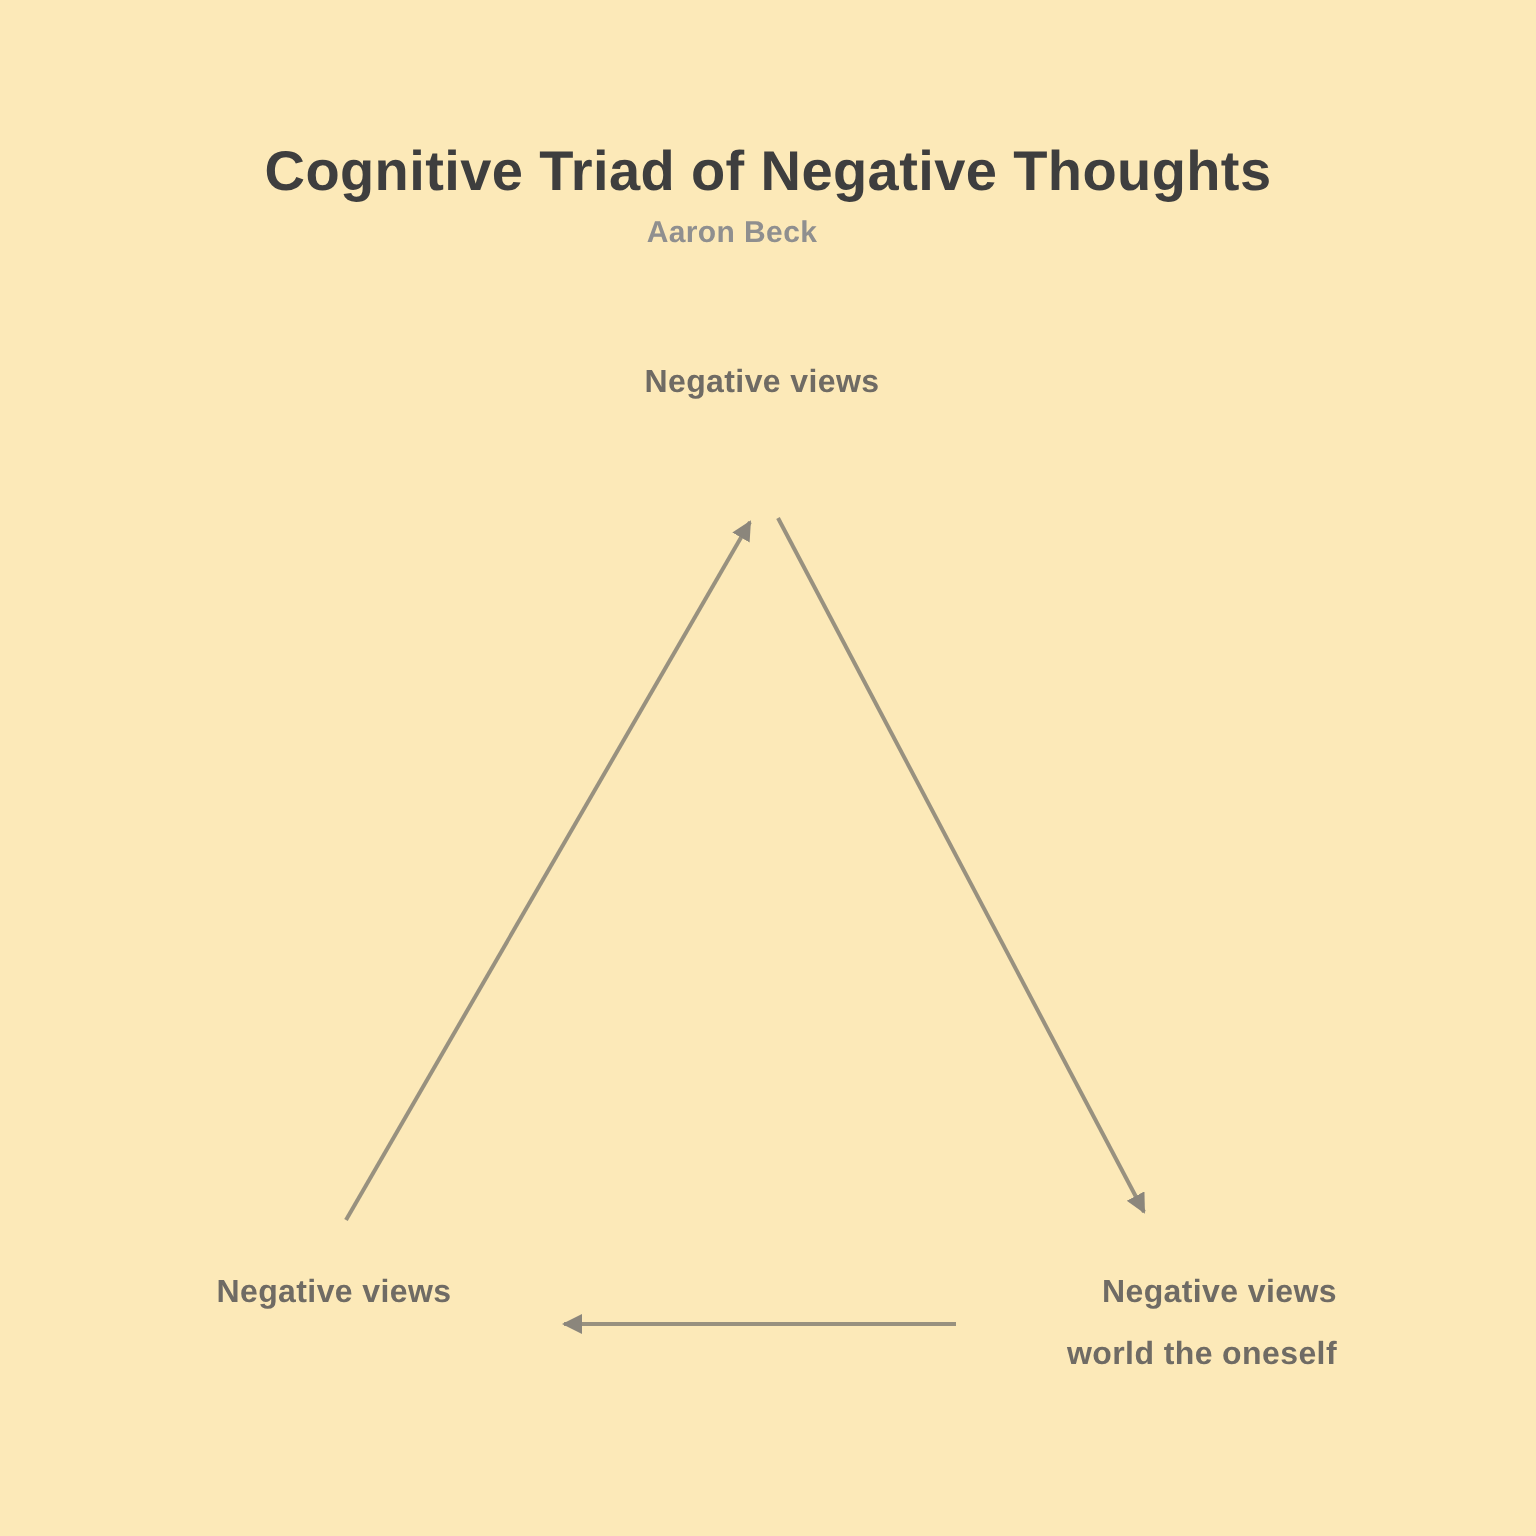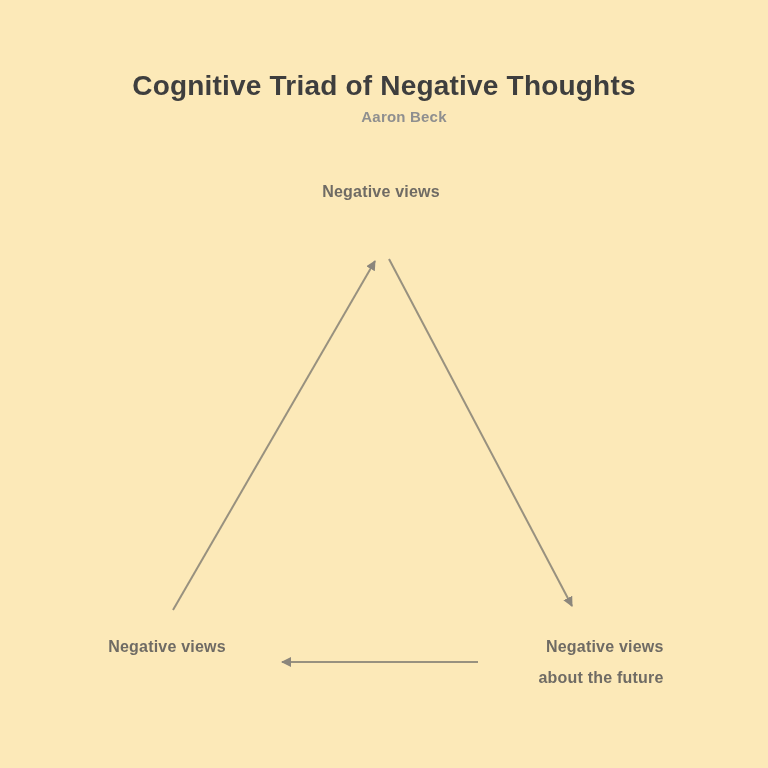--- a/index.html
+++ b/index.html
@@ -26,21 +26,21 @@
     left: 384px; top: 70px;
     transform: translateX(-50%);
     white-space: nowrap;
     font-size: 28px;
     font-weight: bold;
     color: var(--title-color);
     letter-spacing: 0.2px;
   }
   .subtitle {
     position: absolute;
-    left: 404px; top: 108px;
+    left: 366px; top: 108px;
     transform: translateX(-50%);
     white-space: nowrap;
     font-size: 15px;
     font-weight: bold;
     color: var(--subtitle-color);
     letter-spacing: 0.2px;
   }
   .node {
     position: absolute;
     transform: translateX(-50%);
@@ -92,16 +92,16 @@
   <div class="node node-world">
     <span>Negative views</span><br>
   </div>
 
   <div class="node node-future">
     <span>Negative views</span><br>
   </div>
 
   <div class="node node-oneself">
     <span>Negative views</span><br>
-    <span>about the future</span>
+    <span>world the oneself</span>
   </div>
 
 </div>
 
 </body></html>

